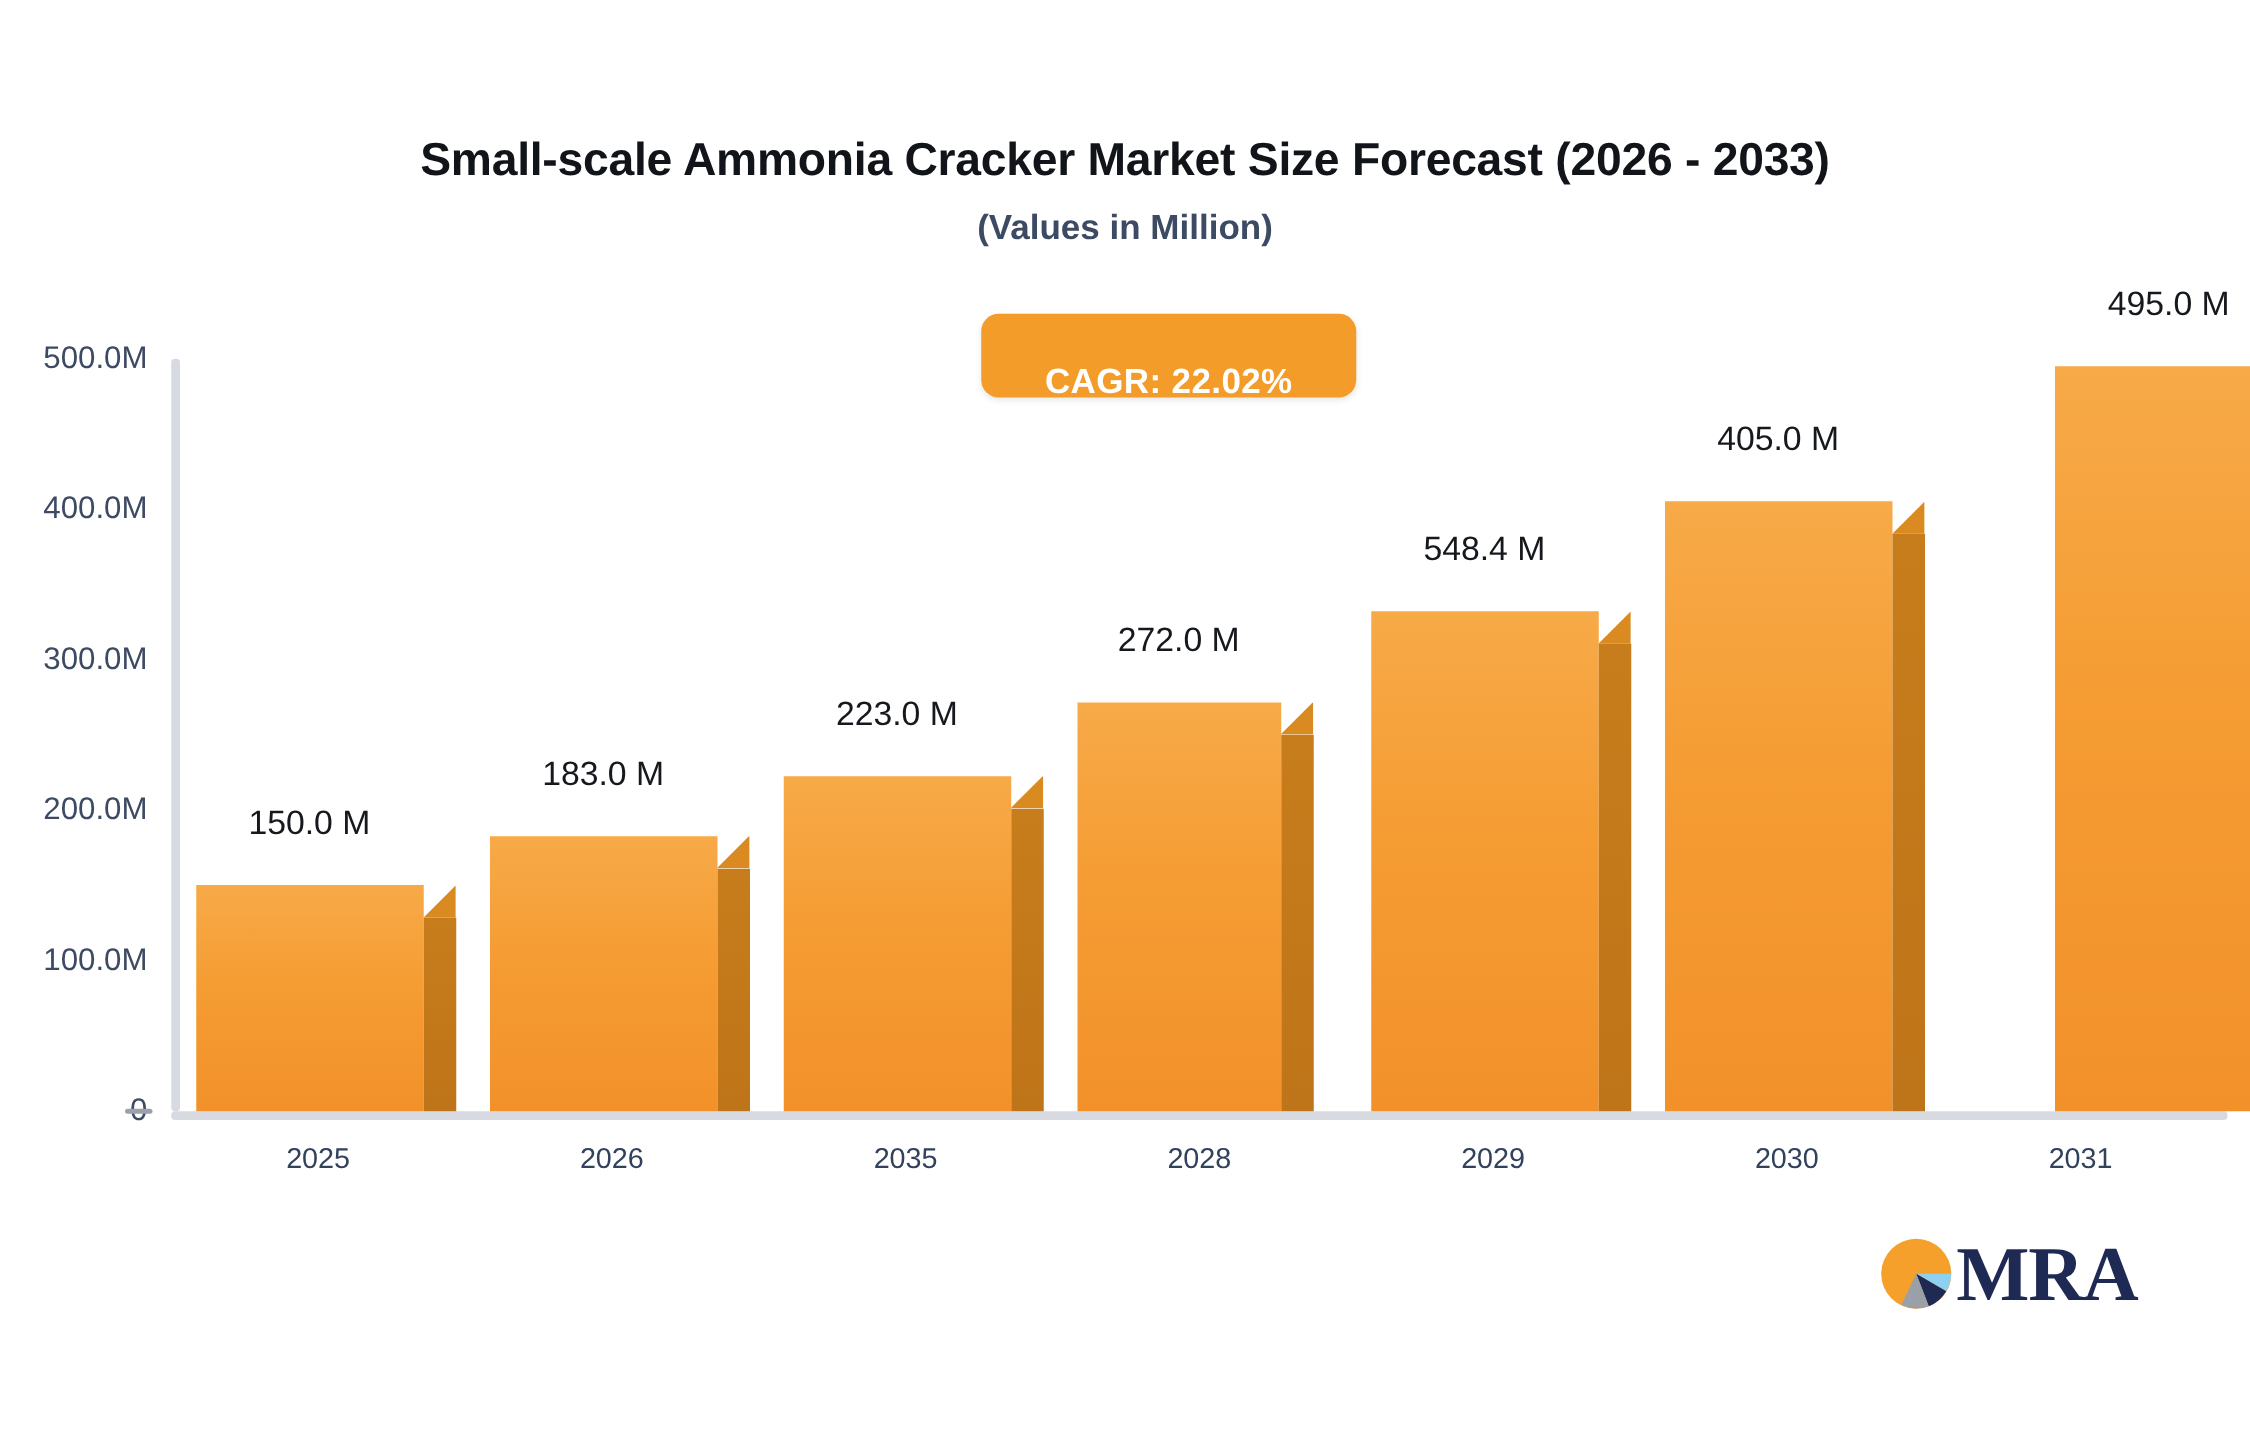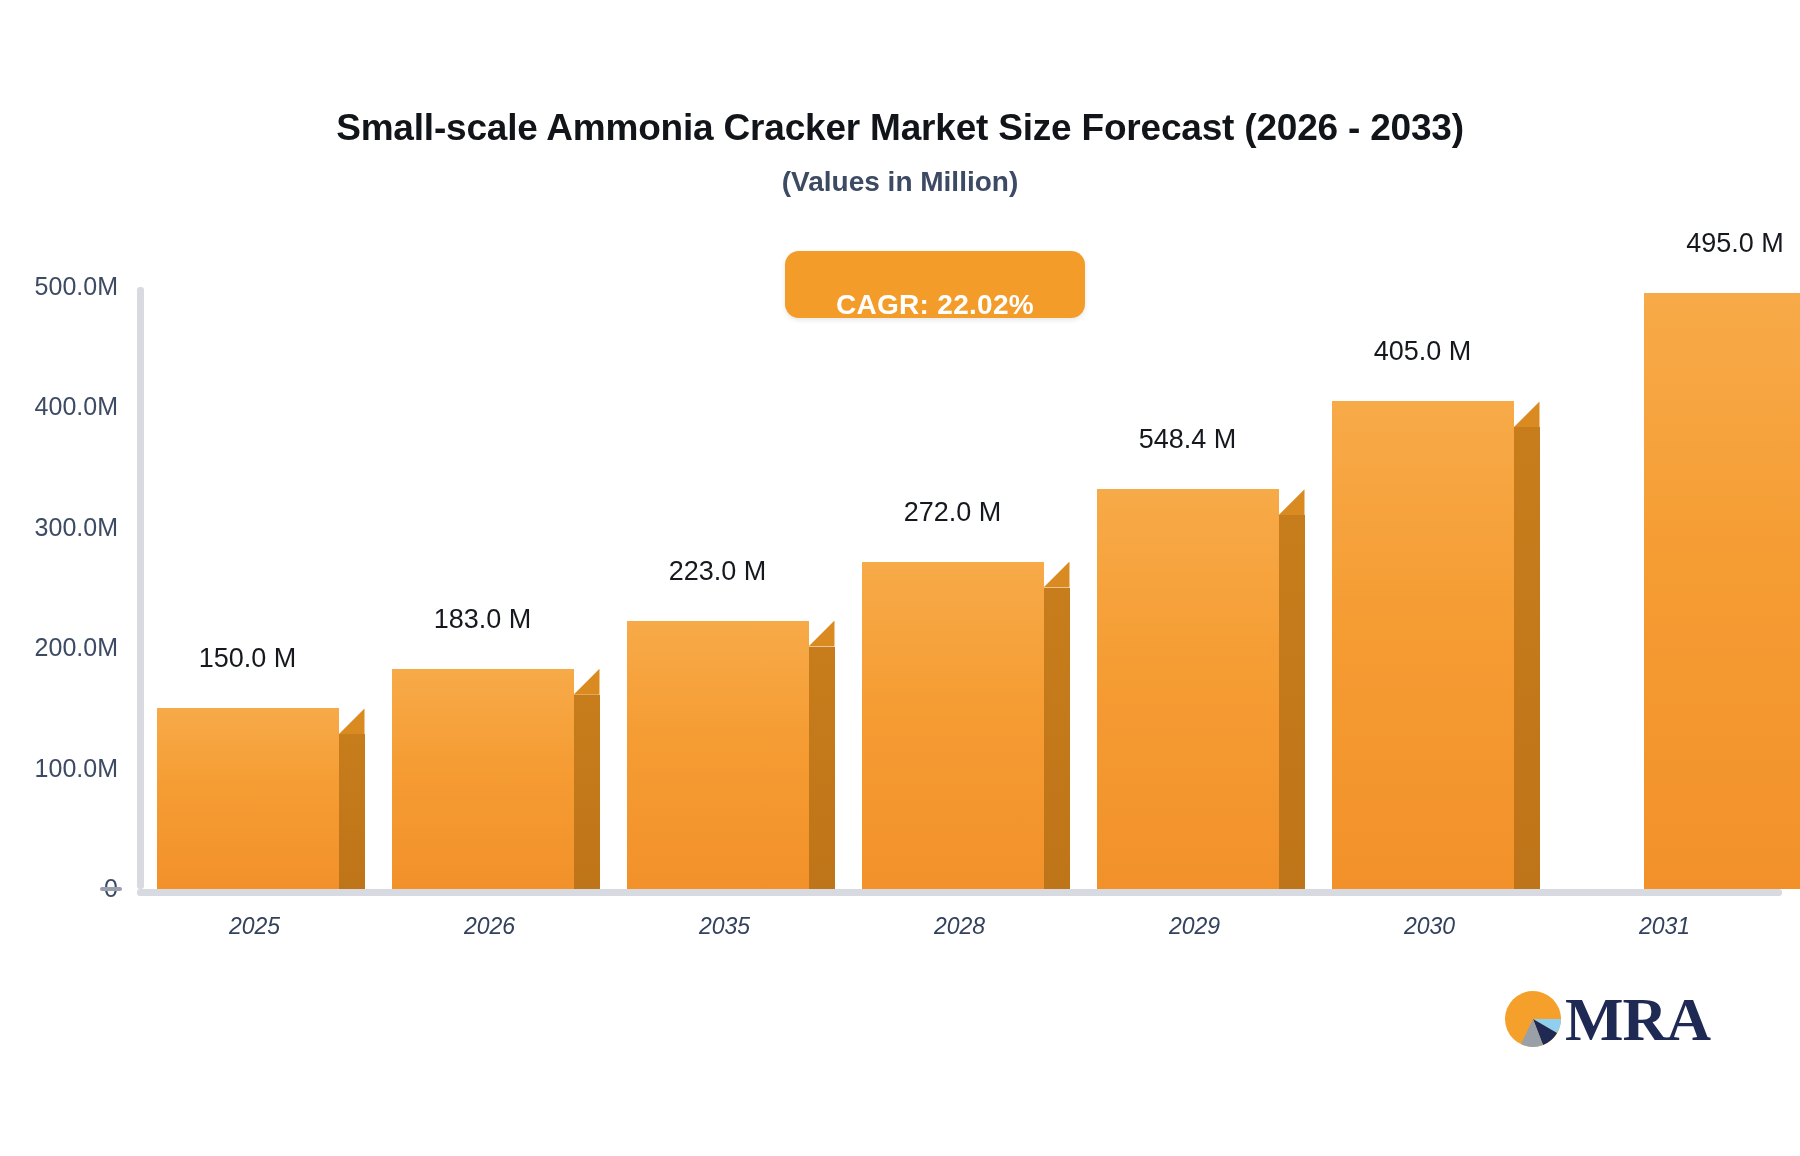--- a/index.html
+++ b/index.html
@@ -101,21 +101,20 @@
     left:50%;transform:translateX(-50%);
     font-size:27px;color:#15181d;
     white-space:nowrap;
   }
   .xlabel{
     position:absolute;
     text-align:center;
     font-size:23px;
     color:#32415c;
     white-space:nowrap;
-    font-style:italic;
   }
 
   
   .logo{
     position:absolute;left:1503px;top:976px;
     width:210px;height:86px;
     display:flex;align-items:flex-start;text-decoration:underline;
   }
   .logo svg{display:block;}
 </style>
@@ -156,21 +155,21 @@
           <div class="side" style="height: 194.332px;"></div>
           <div class="bevel" style="bottom: 194.332px;"></div>
           <div class="label" style="bottom: 254.332px;">183.0 M</div>
         </div>
         <div class="bar" style="left: 489.5px; width: 182px; height: 268.492px;">
           <div class="front" style="height: 268.492px;"></div>
           <div class="side" style="height: 242.492px;"></div>
           <div class="bevel" style="bottom: 242.492px;"></div>
           <div class="label" style="bottom: 302.492px;">223.0 M</div>
         </div>
-        <div class="bar" style="left: 724.5px; width: 182px; height: 327.488px;">
+        <div class="bar" style="left: 724.5px; width: 163px; height: 327.488px;">
           <div class="front" style="height: 327.488px;"></div>
           <div class="side" style="height: 301.488px;"></div>
           <div class="bevel" style="bottom: 301.488px;"></div>
           <div class="label" style="bottom: 361.488px;">272.0 M</div>
         </div>
         <div class="bar" style="left: 959.5px; width: 182px; height: 399.728px;">
           <div class="front" style="height: 399.728px;"></div>
           <div class="side" style="height: 373.728px;"></div>
           <div class="bevel" style="bottom: 373.728px;"></div>
           <div class="label" style="bottom: 433.728px;">548.4 M</div>

